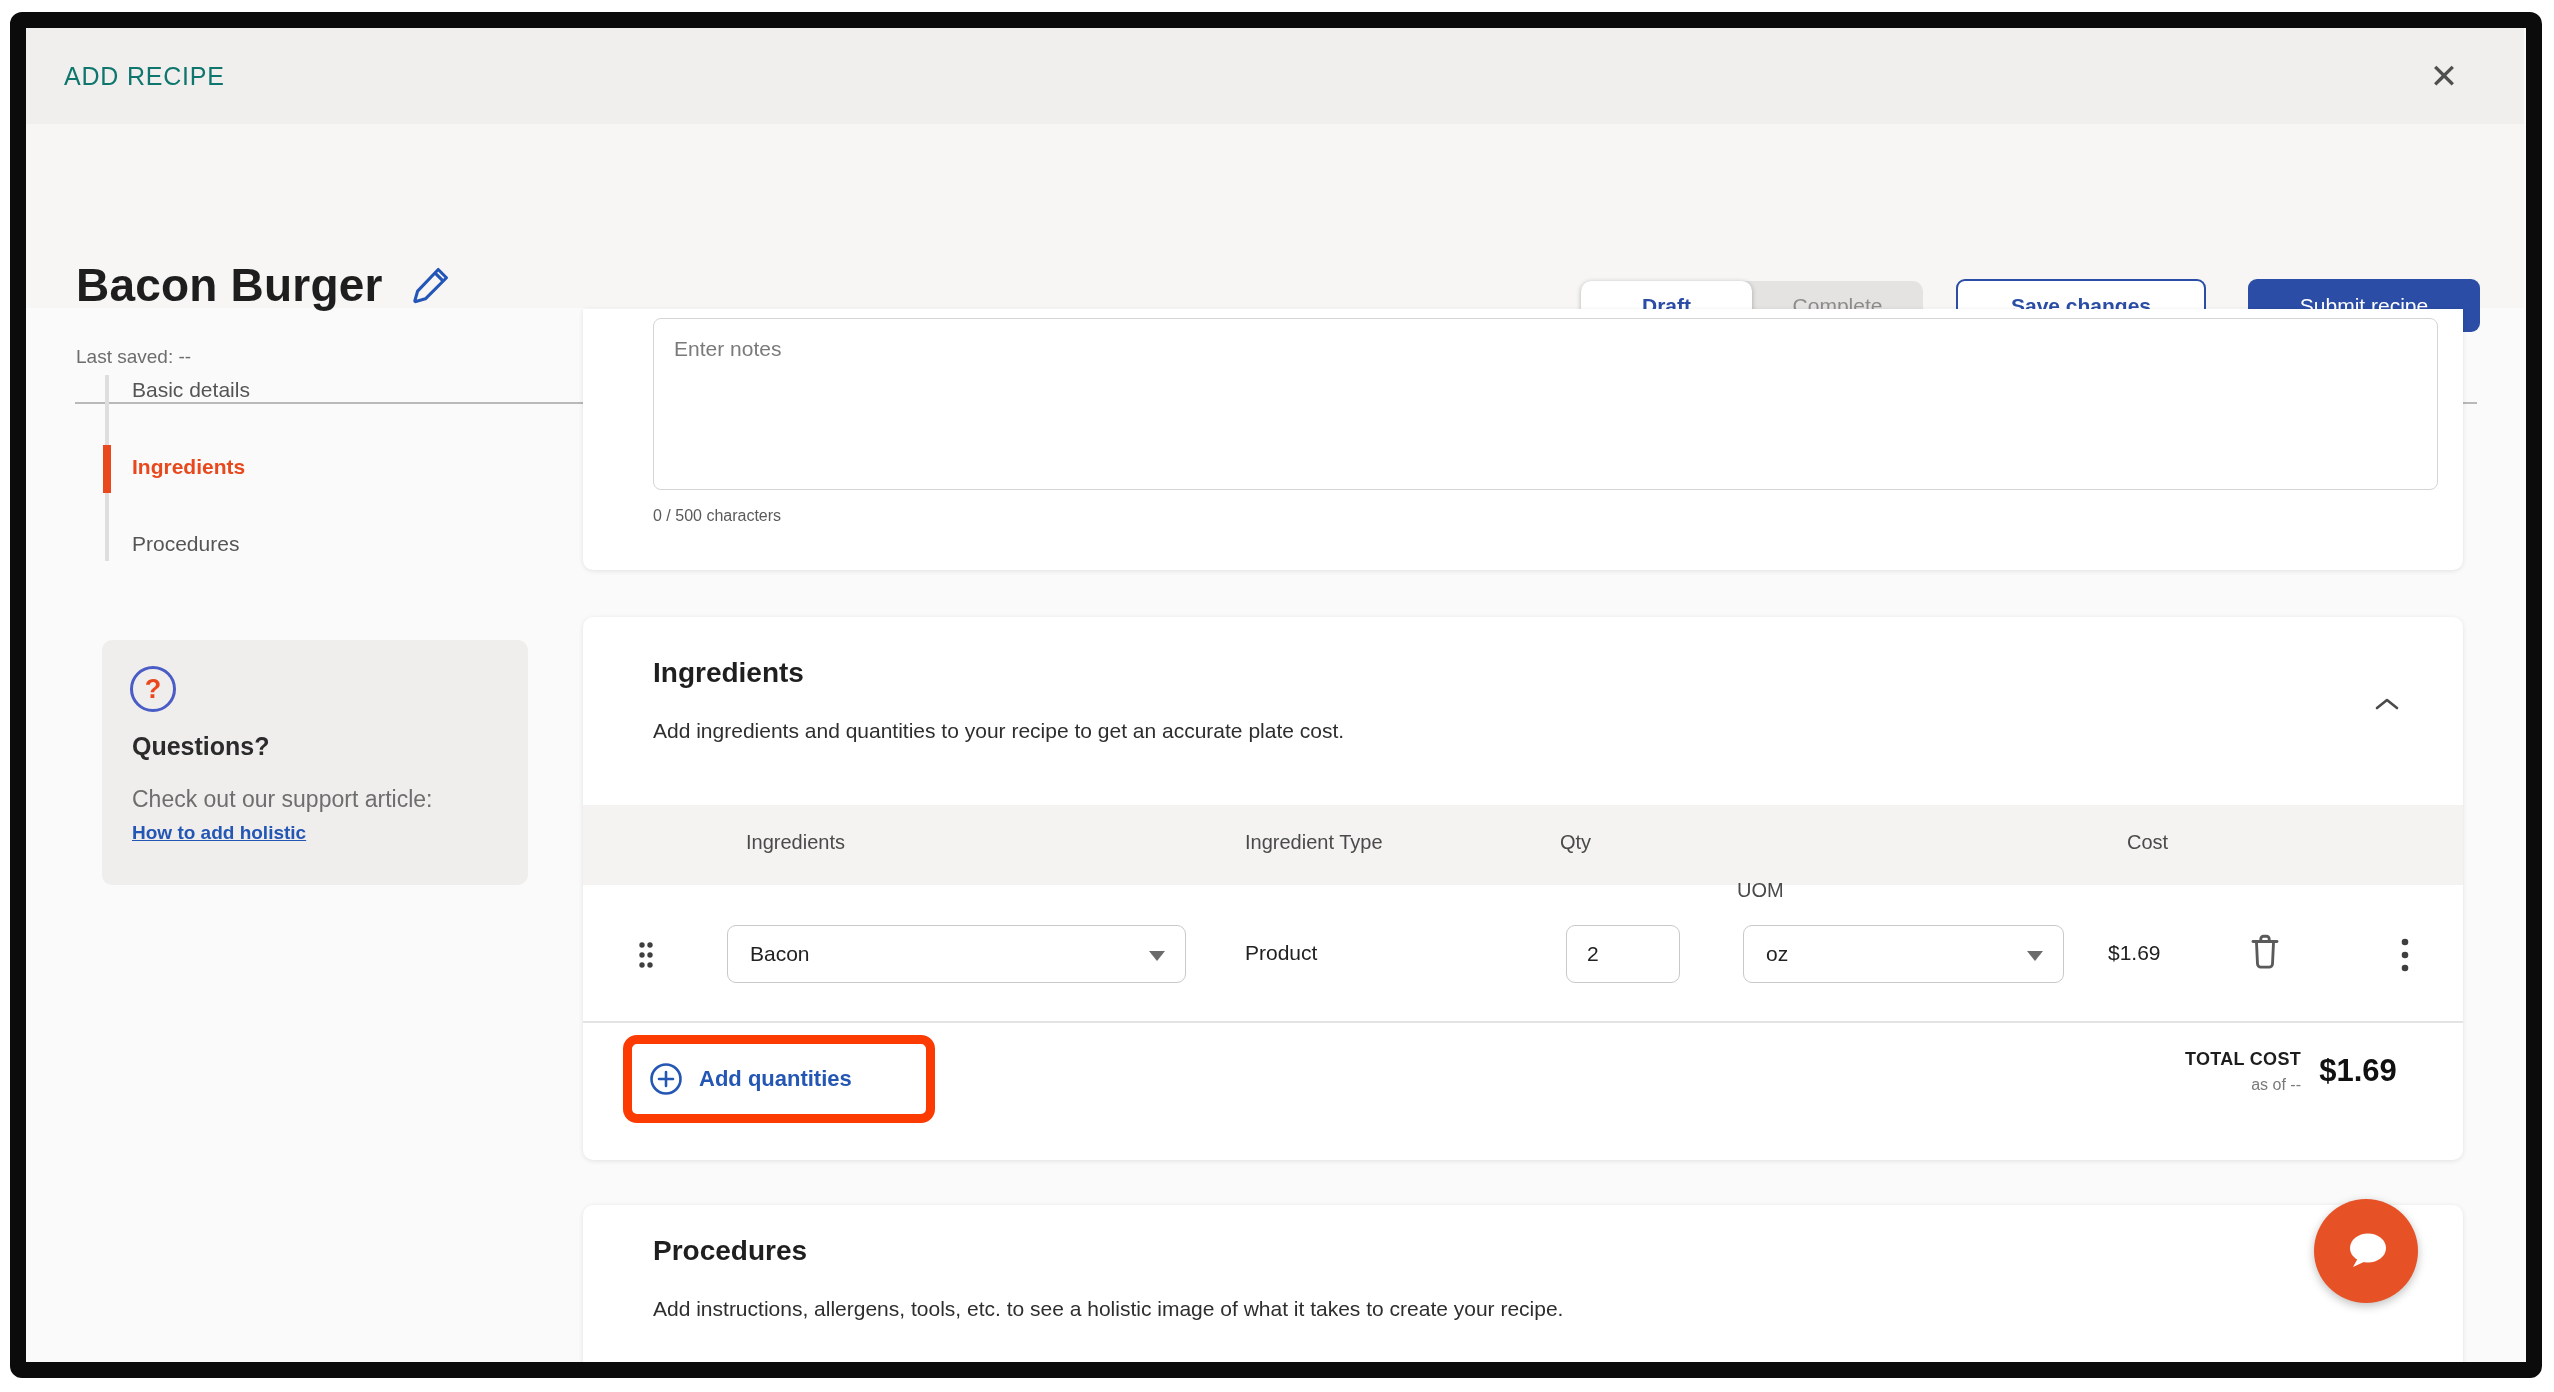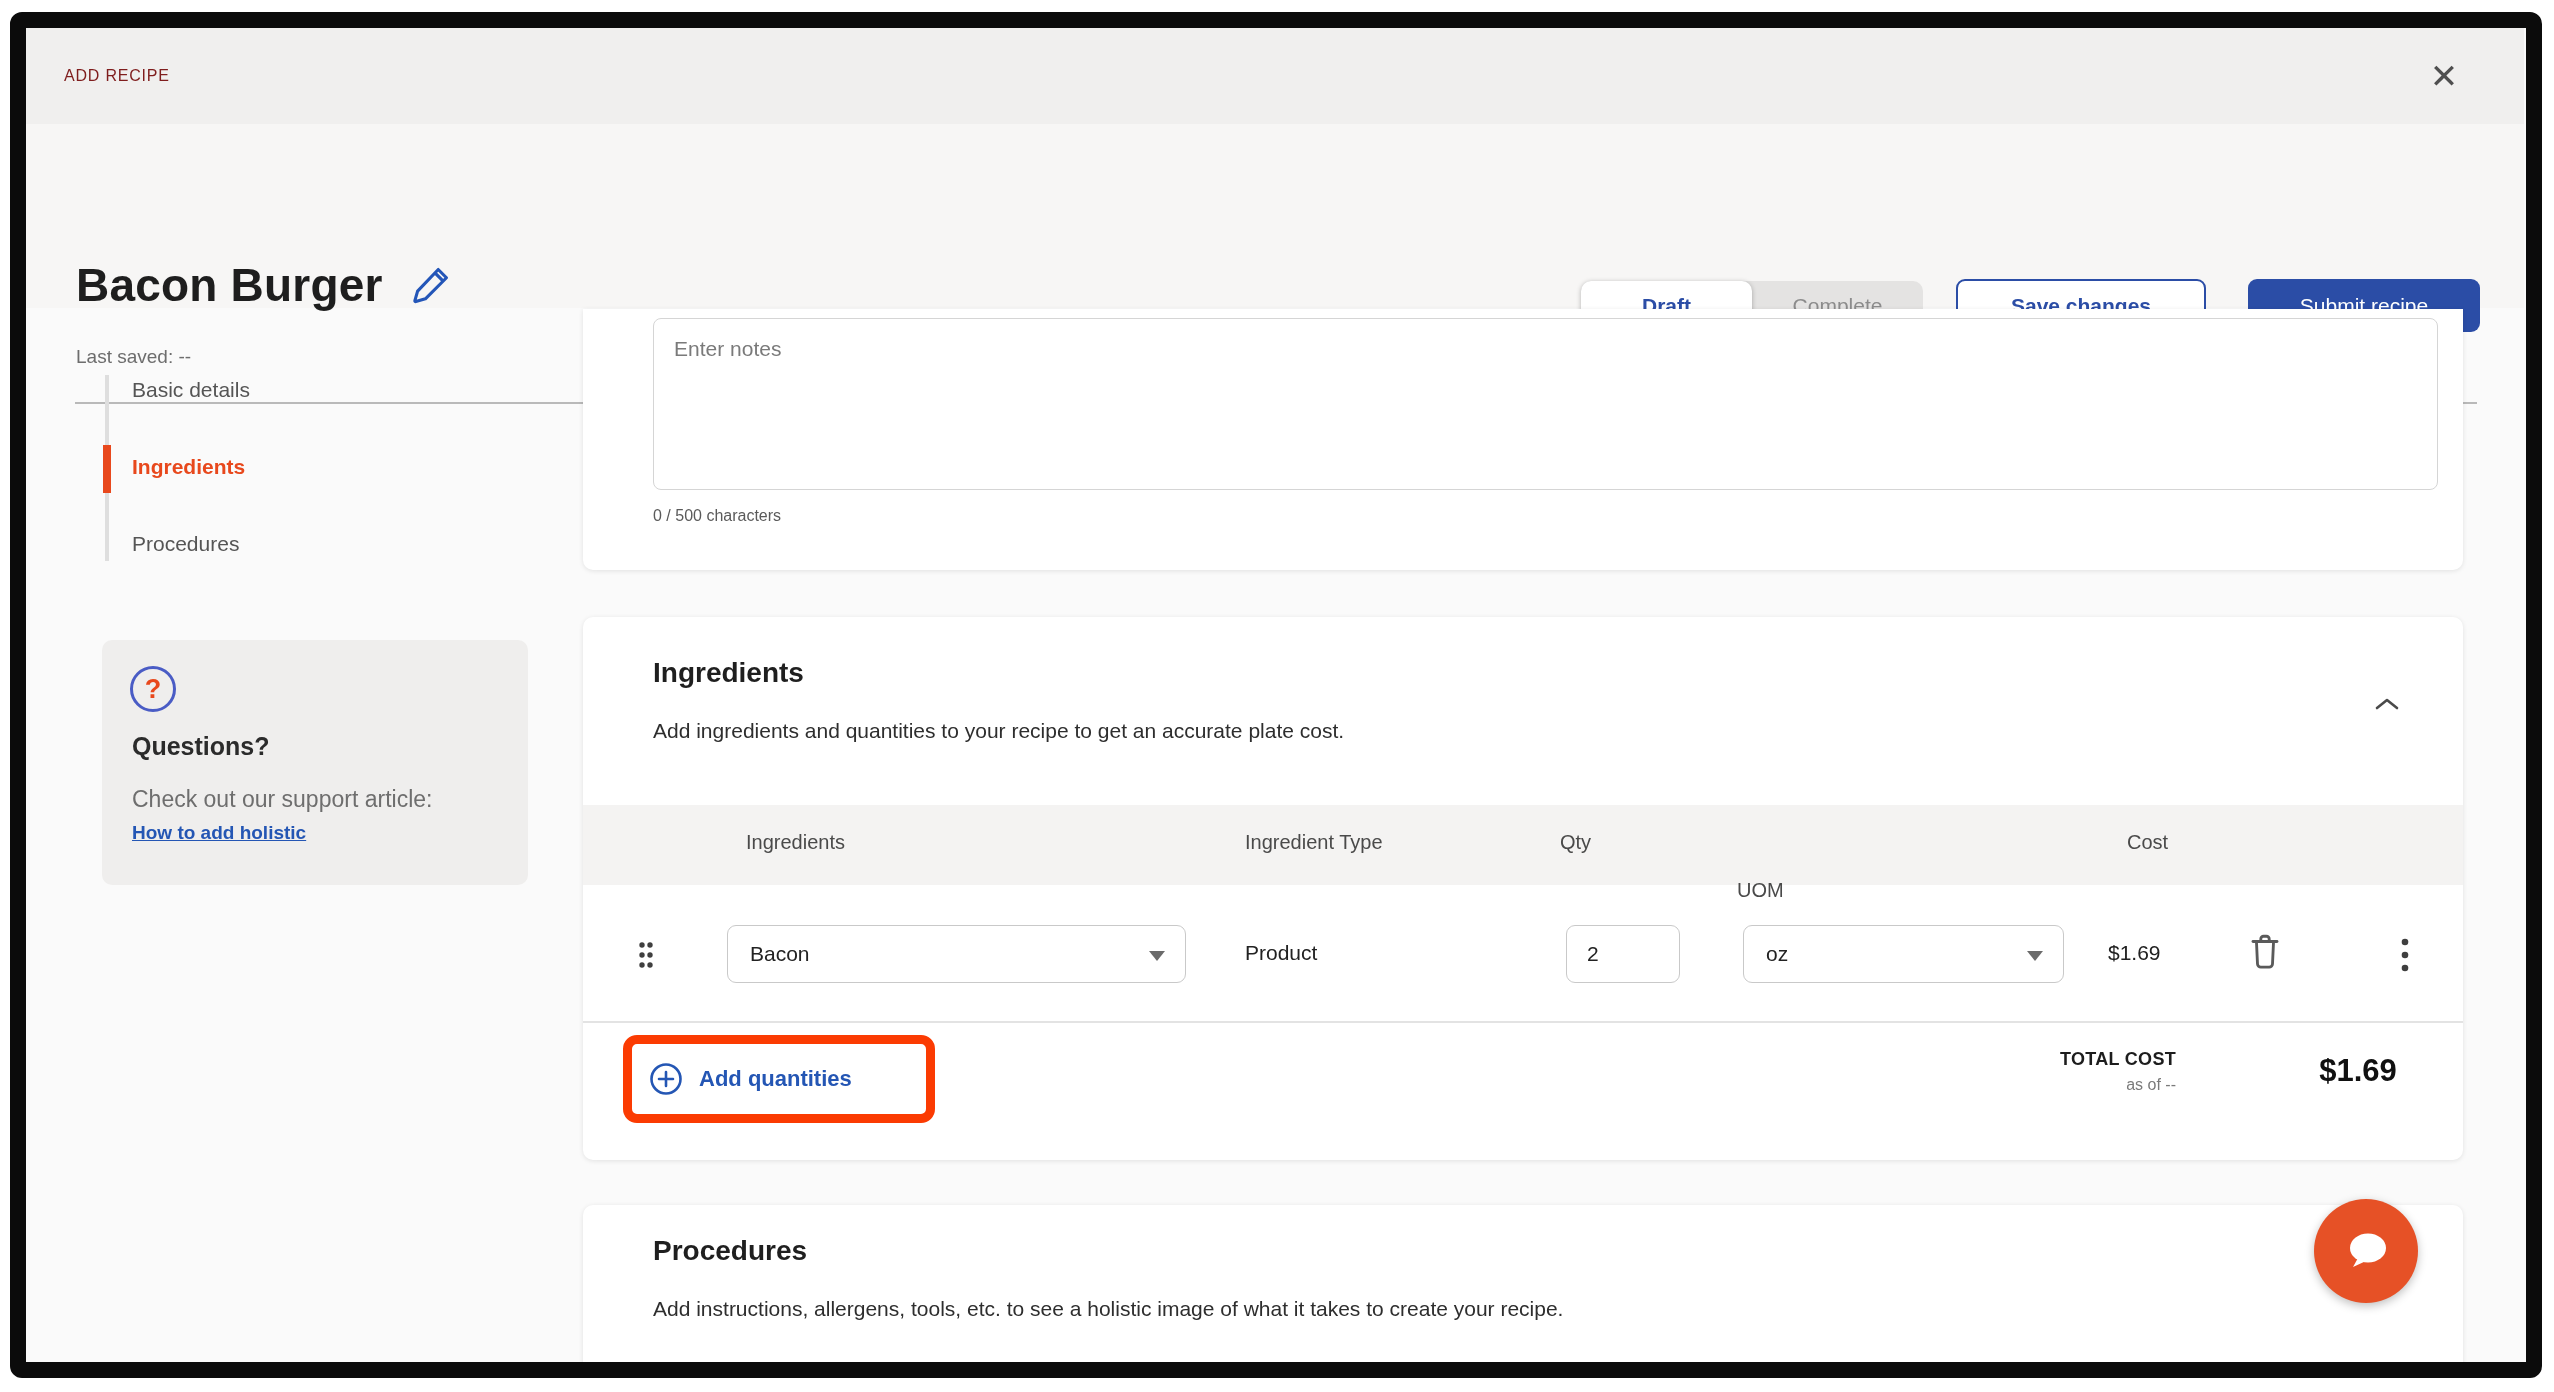--- a/index.html
+++ b/index.html
@@ -11,22 +11,22 @@
   }
   *{margin:0;padding:0;box-sizing:border-box;}
   html,body{width:2554px;height:1392px;background:#ffffff;
     font-family:"Liberation Sans","DejaVu Sans",sans-serif;color:#222;}
   .frame{position:absolute;left:10px;top:12px;width:2532px;height:1366px;
     border:16px solid #0b0b0b;border-radius:12px;background:#fafafa;overflow:hidden;}
   .app{position:relative;width:2498px;height:1334px;background:#fafafa;}
 
   
   .topbar{position:absolute;left:0;top:0;width:2498px;height:96px;background:#f0efee;}
-  .topbar-title{position:absolute;left:38px;top:0;line-height:96px;font-size:16px;
-    letter-spacing:.8px;color:#7f1d1d;}
+  .topbar-title{position:absolute;left:38px;top:0;line-height:96px;font-size:25px;
+    letter-spacing:.8px;color:#0f766e;}
   .close-btn{position:absolute;right:58px;top:26px;width:44px;height:44px;border:none;
     background:transparent;font-size:34px;color:#4f4f4f;cursor:pointer;line-height:44px;text-align:center;}
 
   
   .header{position:absolute;left:0;top:96px;width:2498px;height:184px;background:#f7f6f5;}
   .header-divider{position:absolute;left:49px;top:278px;width:2402px;height:2px;background:#b9b9b9;}
   .title-row{position:absolute;left:50px;top:134px;display:flex;align-items:center;gap:26px;}
   .recipe-title{font-size:46px;font-weight:700;color:#1e1e1e;letter-spacing:.2px;}
   .pencil-btn{border:none;background:transparent;cursor:pointer;width:46px;height:46px;padding:0;}
   .last-saved{position:absolute;left:50px;top:222px;font-size:19px;color:#6d6d6d;text-align:right;}
@@ -90,21 +90,21 @@
     border-radius:9px;font-family:inherit;font-size:21px;color:#222;padding:0 0 0 20px;outline:none;}
   .cost-cell{position:absolute;left:1525px;top:56px;font-size:21px;color:#222;}
   .trash-btn{position:absolute;left:1664px;top:46px;border:none;background:transparent;cursor:pointer;padding:0;}
   .kebab-btn{position:absolute;left:1808px;top:46px;border:none;background:transparent;cursor:pointer;padding:6px 10px;}
 
   .add-row{position:absolute;left:0;top:406px;width:1880px;height:137px;}
   .highlight-box{position:absolute;left:40px;top:12px;width:312px;height:88px;border:9px solid var(--highlight-orange);
     border-radius:14px;background:#fff;display:flex;align-items:center;}
   .add-ing-btn{display:flex;align-items:center;gap:15px;border:none;background:transparent;cursor:pointer;
     font-family:inherit;font-size:22px;font-weight:700;color:var(--link-blue);padding:0 0 0 16px;}
-  .total-label-wrap{position:absolute;left:1368px;top:26px;width:225px;text-align:right;}
+  .total-label-wrap{position:absolute;left:1493px;top:26px;width:225px;text-align:right;}
   .total-label{font-size:18px;font-weight:700;color:#1d1d1d;letter-spacing:.3px;}
   .total-asof{font-size:16px;color:#7a7a7a;margin-top:6px;}
   .total-value{position:absolute;left:1700px;top:30px;width:150px;text-align:center;font-size:31px;font-weight:700;color:#111;}
 
   .procedures-card{left:557px;top:1177px;width:1880px;height:210px;border-radius:10px;}
   .proc-heading{top:30px;} .proc-sub{top:92px;}
 
   .chat-fab{position:absolute;left:2288px;top:1171px;width:104px;height:104px;border-radius:50%;
     background:var(--chat-orange);border:none;cursor:pointer;box-shadow:0 3px 10px rgba(0,0,0,.25);
     display:flex;align-items:center;justify-content:center;}

